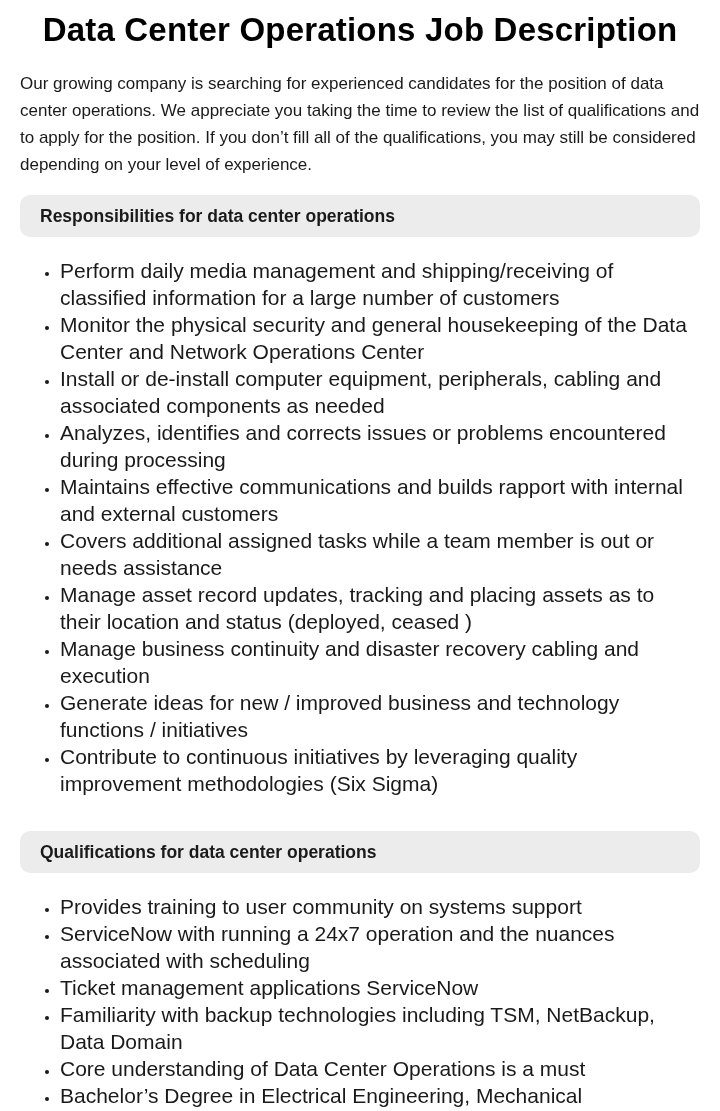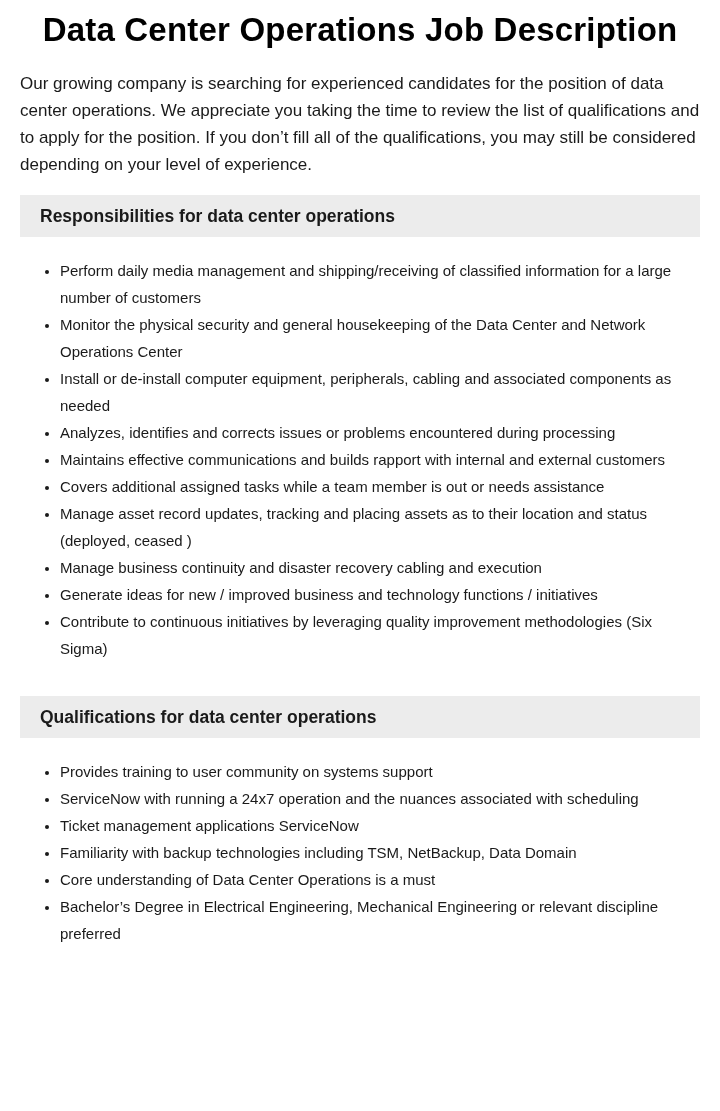--- a/index.html
+++ b/index.html
@@ -17,28 +17,28 @@
     .intro {
       margin: 20px 0 0 0;
       font-size: 17px; line-height: 27px; color: #1a1a1a;
     }
     .section-header {
       background: #ececec;
       margin-top: 17px;
       height: 42px;
       padding: 0 20px;
       display: flex; align-items: center;
-      font-size: 17.5px; font-weight: 700; color: #1a1a1a;
+      font-size: 17.5px; font-weight: 700; color: #1a1a1a; border-radius: 10px;
     }
     ul.items {
       margin: 20px 0 0 0; padding: 0 0 0 40px;
       list-style: disc;
     }
     ul.items li {
-      font-size: 15px; line-height: 27px; color: #1a1a1a;
+      font-size: 21px; line-height: 27px; color: #1a1a1a;
       padding-left: 0;
     }
     ul.items li::marker { font-size: 14px; }
     .sec2 { margin-top: 34px; }
   </style>
 </head>
 <body>
 
 <div class="page">
   <h1>Data Center Operations Job Description</h1>

